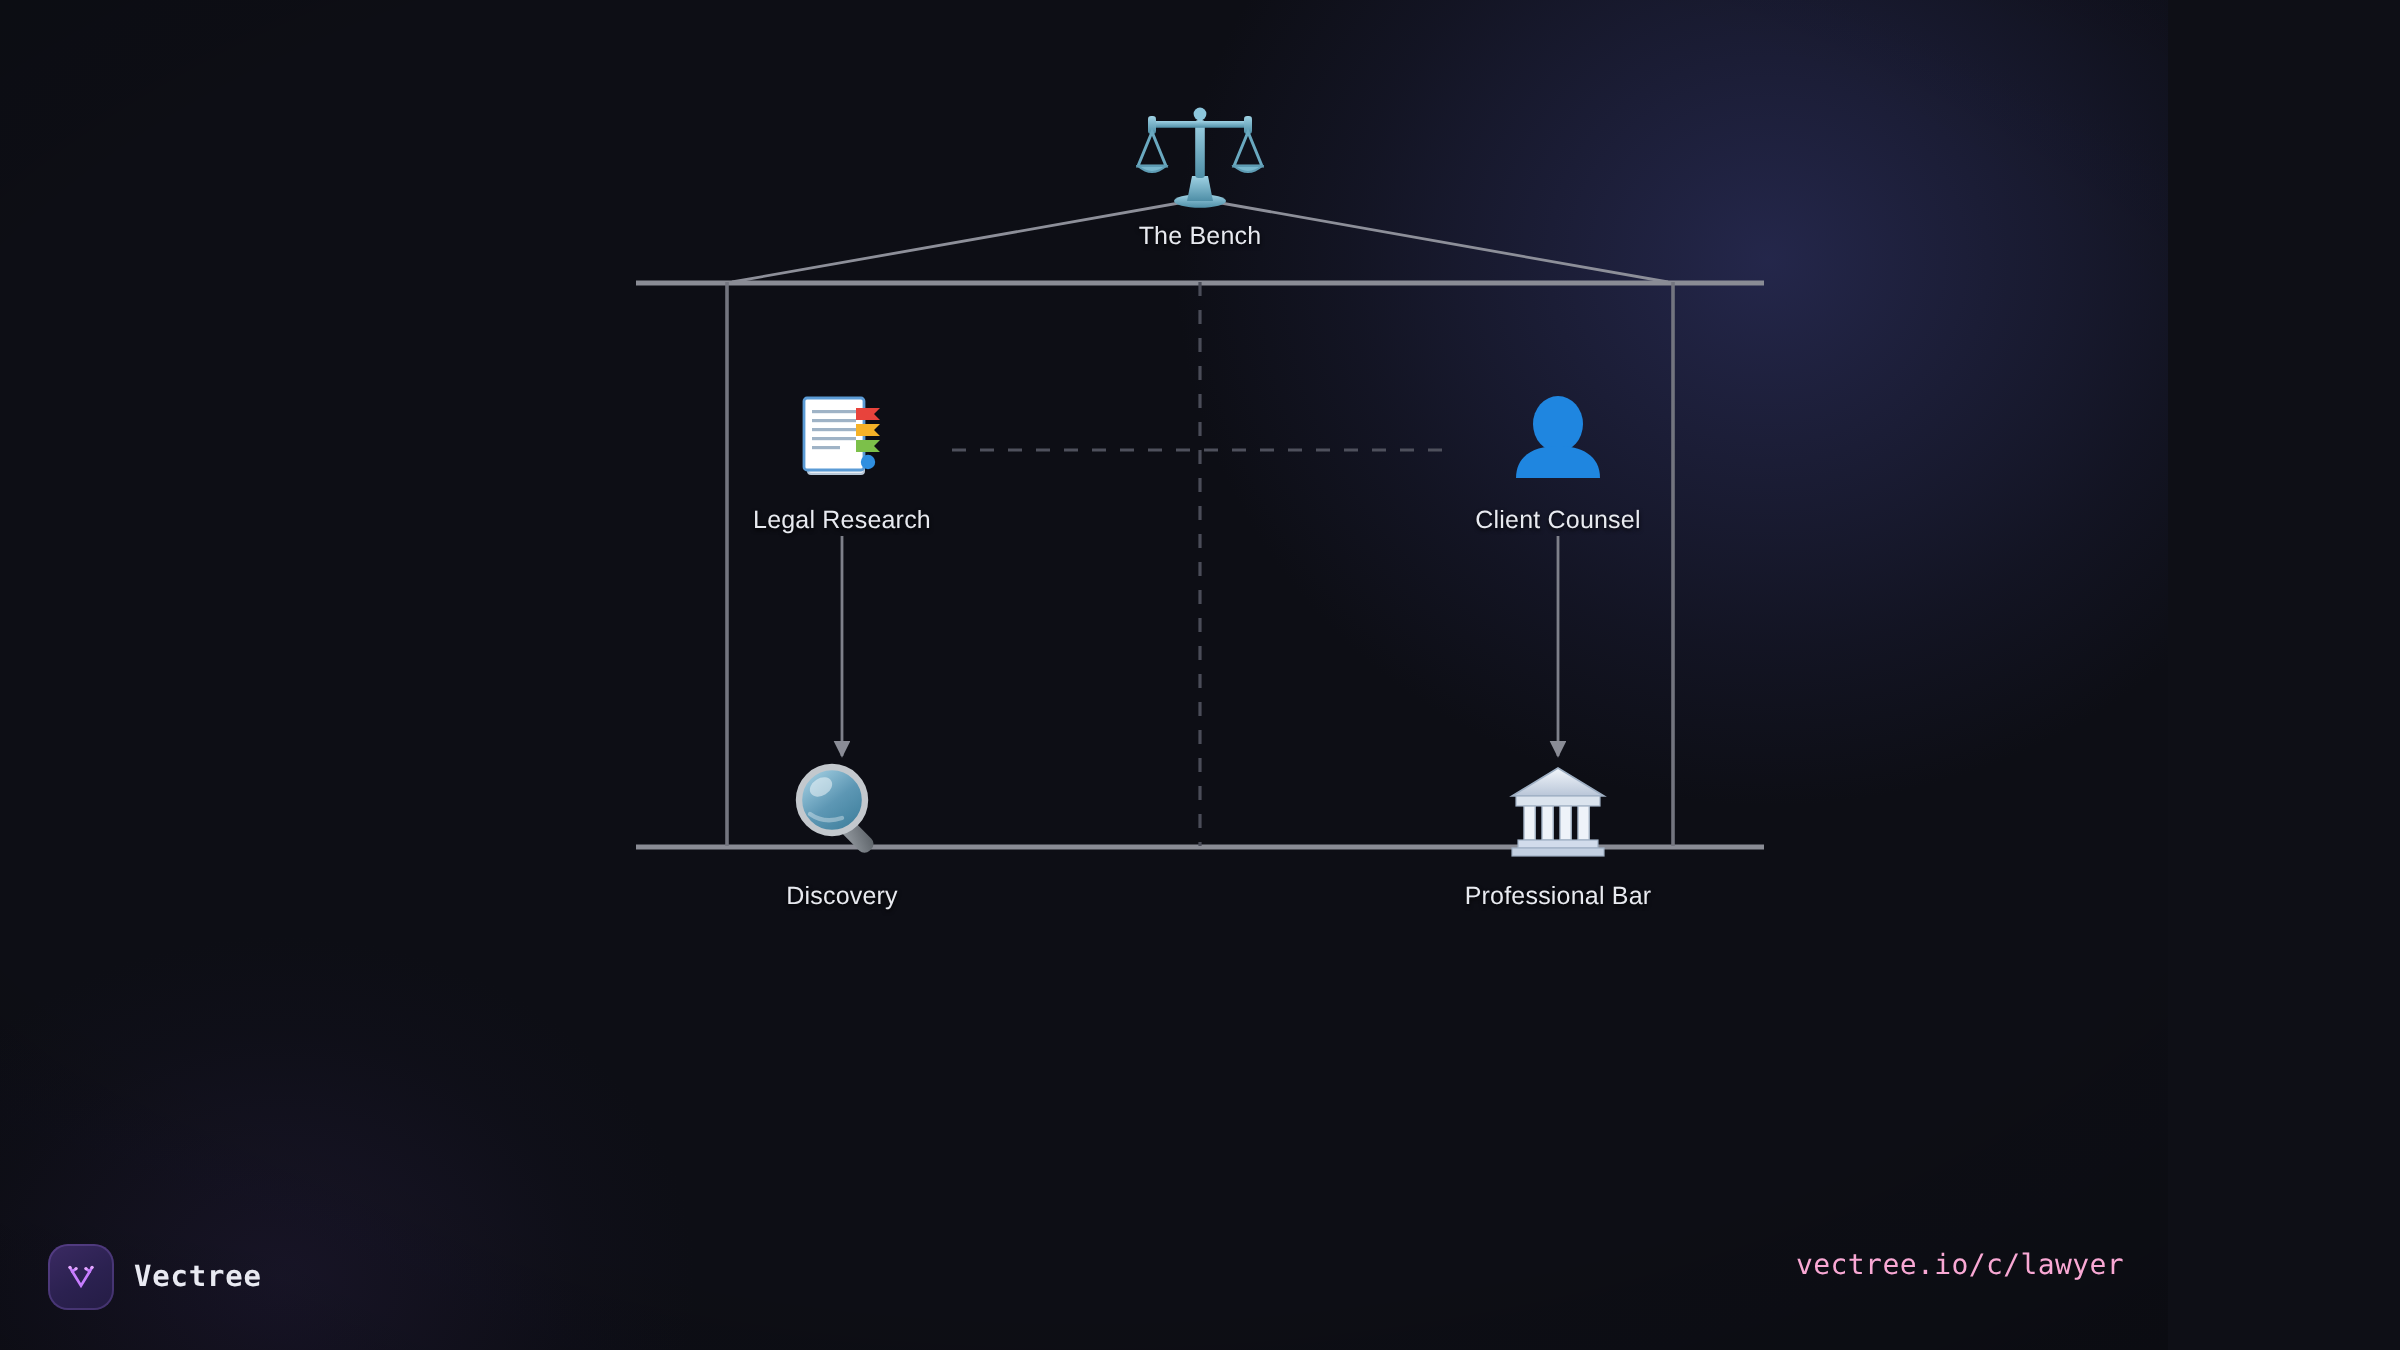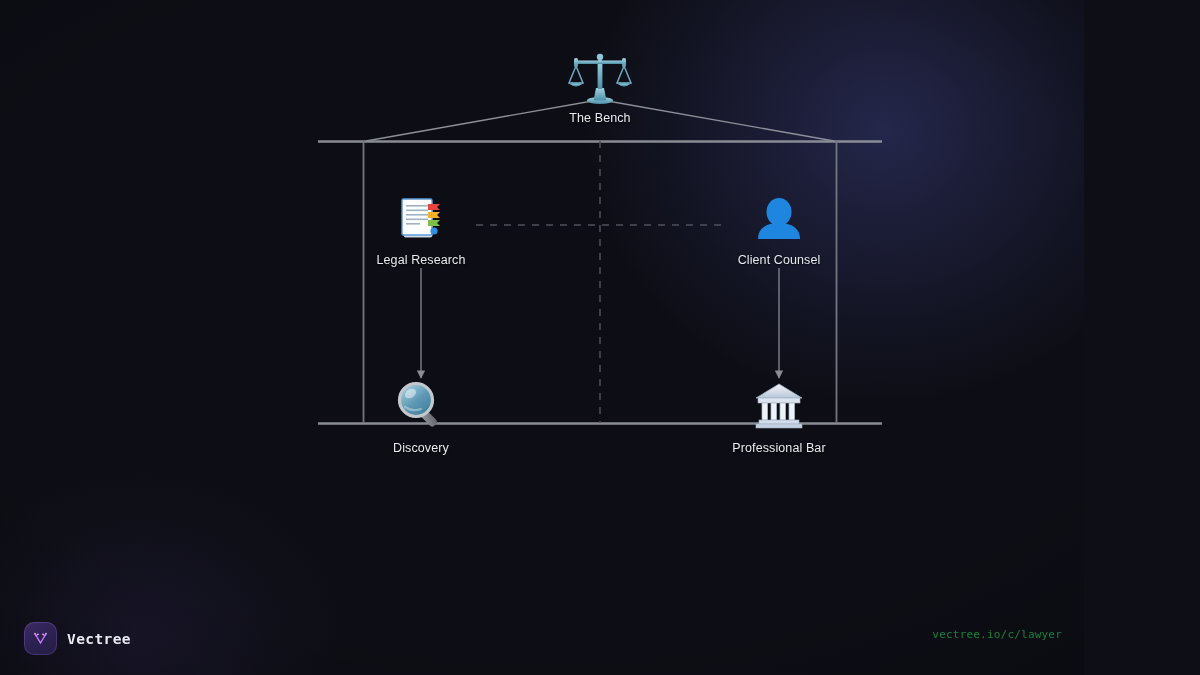--- a/index.html
+++ b/index.html
@@ -65,21 +65,21 @@
   }
   .brand-title{
     margin-top:7px; margin-left:3px;
     font-family:"DejaVu Sans Mono","Liberation Mono",monospace;
     font-size:37px; font-weight:700; color:#ffffff; letter-spacing:-0.5px;
     line-height:1;
   }
   .site-url{
     position:absolute; right:22px; bottom:34px;
     font-family:"DejaVu Sans Mono","Liberation Mono",monospace;
-    font-size:11px; color:#15803d; letter-spacing:.2px;
+    font-size:14px; color:#f9a8d4; letter-spacing:.2px;
   }
 </style>
 </head>
 <body>
 
 <div id="stage">
 
   <div class="glow-tr"></div>
   <div class="glow-bl"></div>
 

